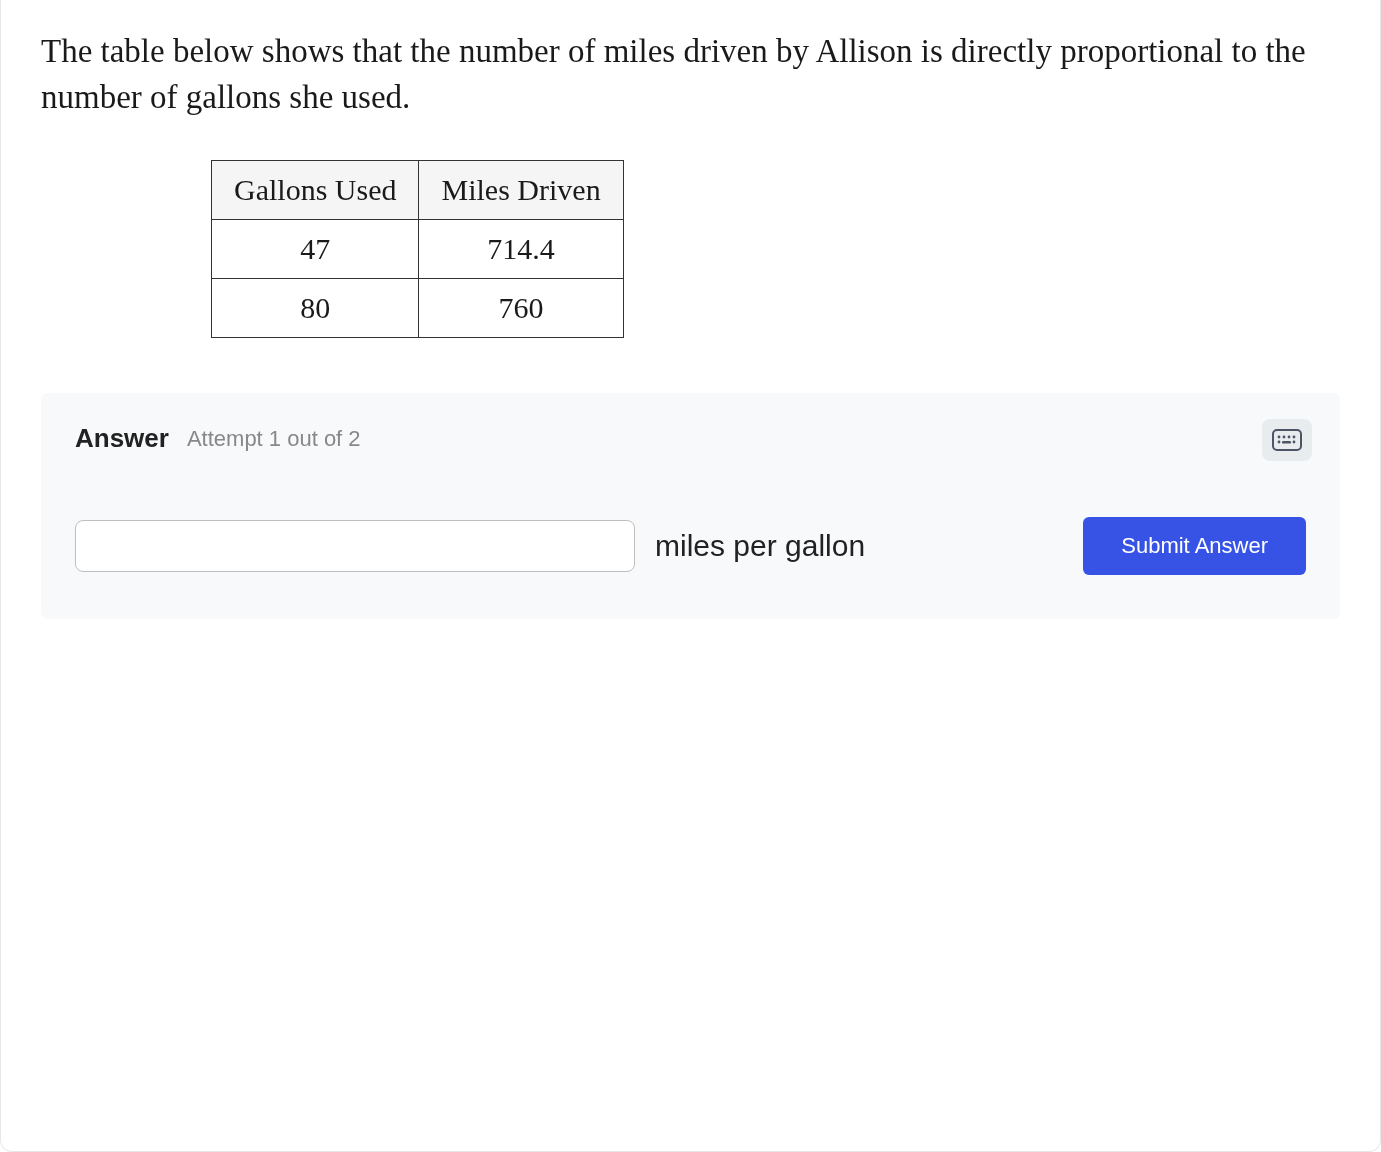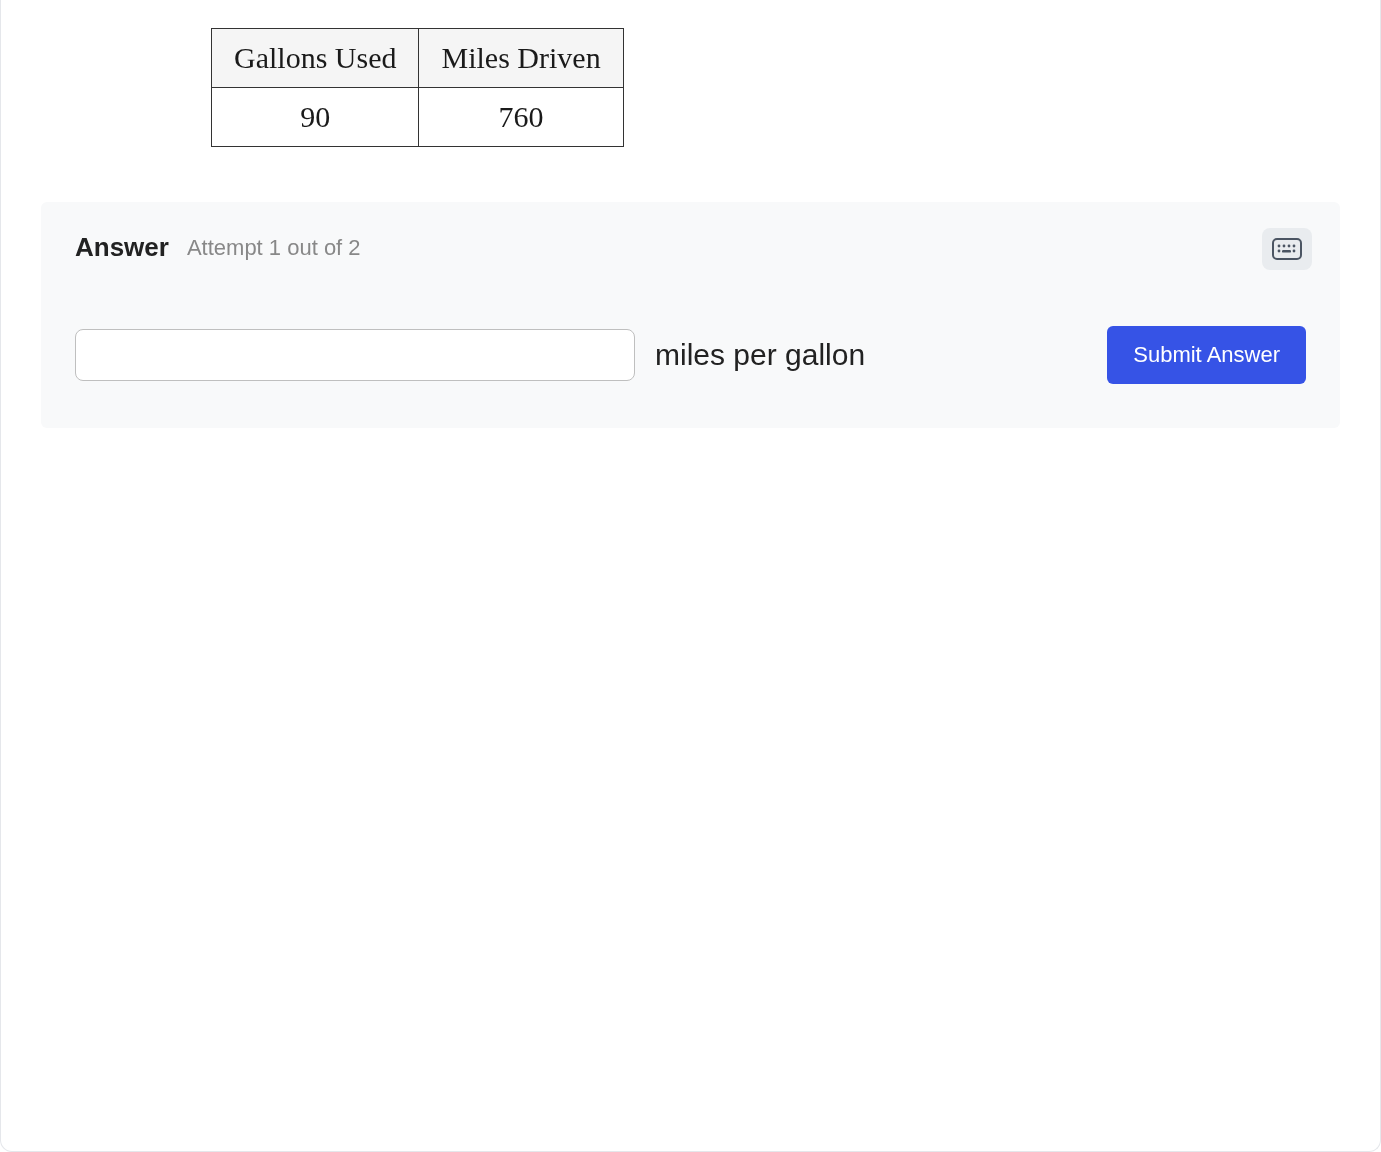--- a/index.html
+++ b/index.html
@@ -109,42 +109,47 @@
     color: #222;
     flex: 1;
   }
   .submit-btn {
     background: #3653e6;
     color: #fff;
     font-family: -apple-system, BlinkMacSystemFont, 'Segoe UI', Arial, sans-serif;
     font-size: 22px;
     border: none;
     border-radius: 6px;
-    padding: 16px 26px;
+    padding: 16px 38px;
     cursor: pointer;
   }
 </style>
 </head>
 <body>
 
 <div class="page">
   <div class="content">
 
+    <p class="prompt-text">The table below shows that the number of miles driven by Allison is directly proportional to the number of gallons she used.</p>
 
     <div class="table-wrap">
       <table class="data-table">
         <thead>
           <tr>
             <th>Gallons Used</th>
             <th>Miles Driven</th>
           </tr>
         </thead>
         <tbody>
           <tr>
-            <td>90</td>
+            <td>47</td>
+            <td>714.4</td>
+          </tr>
+          <tr>
+            <td>80</td>
             <td>760</td>
           </tr>
         </tbody>
       </table>
     </div>
 
   </div>
 
   <div class="answer-panel">
     <div class="answer-header">

